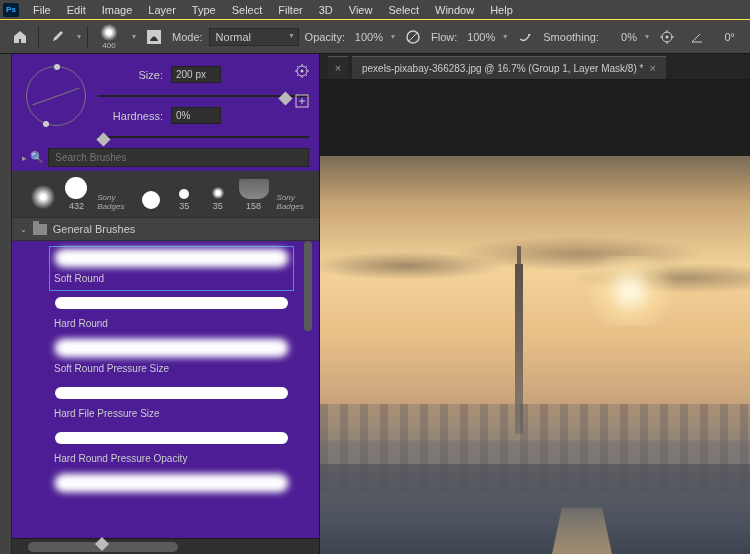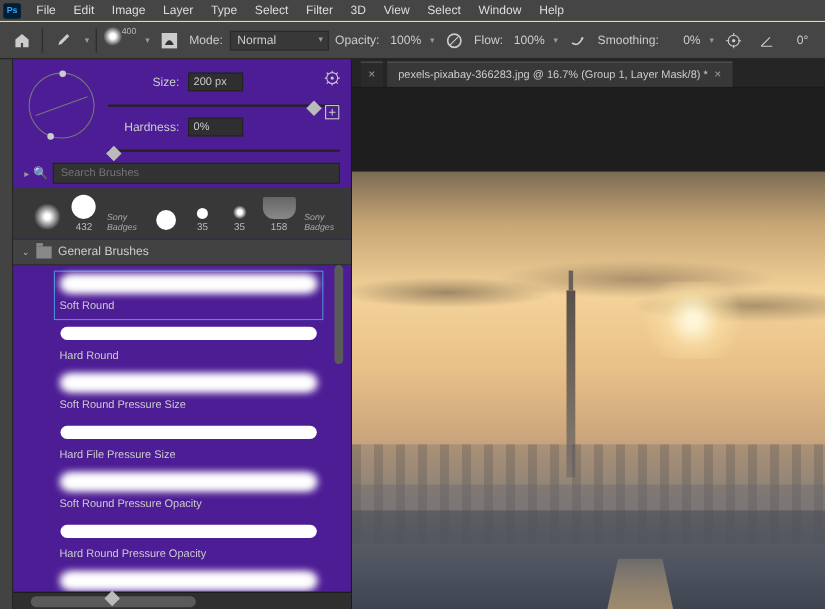--- a/index.html
+++ b/index.html
@@ -3,21 +3,21 @@
 <meta charset="utf-8">
 <style>
   * { margin:0; padding:0; box-sizing:border-box; font-family:"Segoe UI",Tahoma,sans-serif; }
   body { background:#323232; color:#ccc; font-size:11px; width:750px; height:554px; overflow:hidden; position:relative; }
   .menubar { background:#454545; height:20px; display:flex; align-items:center; padding-left:3px; gap:2px; border-bottom:1px solid #fde047; }
   .ps-logo { width:16px; height:14px; background:#001e36; color:#31a8ff; font-size:8px; font-weight:bold; display:flex; align-items:center; justify-content:center; border-radius:2px; margin-right:5px;}
   .menu-item { padding:2px 7px; font-size:11px; color:#ddd; cursor:default; }
   .optionsbar { background:#454545; height:34px; display:flex; align-items:center; padding:0 8px; gap:6px; border-bottom:1px solid #1a1a1a; }
   .opt-btn { width:24px; height:24px; display:flex; align-items:center; justify-content:center; color:#ccc; }
   .opt-sep { width:1px; height:22px; background:#2a2a2a; }
-  .brush-prev { width:30px; height:26px; display:flex; justify-content:center; }
+  .brush-prev { width:30px; height:26px; display:flex; flex-direction:column; align-items:center; justify-content:center; }
   .brush-dot-big { width:18px; height:18px; background:radial-gradient(circle,#fff 20%,rgba(255,255,255,0) 70%); border-radius:50%; }
   .brush-sz { font-size:8px; color:#bbb; }
   .opt-label { font-size:11px; color:#ccc; }
   .opt-select { background:#383838; border:1px solid #2a2a2a; color:#ccc; font-size:11px; padding:2px 18px 2px 6px; min-width:90px; position:relative; }
   .opt-num { color:#ccc; font-size:11px; min-width:32px; text-align:right; }
   .chev { font-size:8px; color:#999; margin-left:2px; }
   .main { display:flex; height:calc(100% - 54px); }
   .toolstrip { width:12px; background:#434343; border-right:1px solid #222;}
   .brush-panel { width:308px; background:#4c1d95; display:flex; flex-direction:column; border-right:1px solid #1a1a1a; }
   .bp-top { padding:12px 10px 8px 10px; display:flex; gap:12px; position:relative; }
@@ -264,24 +264,20 @@
       </div>
       <div class="brush-entry">
         <div class="stroke stroke-soft"></div>
         <div class="bname">Soft Round Pressure Size</div>
       </div>
       <div class="brush-entry">
         <div class="stroke stroke-hard"></div>
         <div class="bname">Hard File Pressure Size</div>
       </div>
       <div class="brush-entry">
-        <div class="stroke stroke-soft"></div>
-        <div class="bname">Soft Round Pressure Opacity</div>
-      </div>
-      <div class="brush-entry">
         <div class="stroke stroke-hard"></div>
         <div class="bname">Hard Round Pressure Opacity</div>
       </div>
       <div class="brush-entry">
         <div class="stroke stroke-soft"></div>
       </div>
       <div class="scroll-ind">
           <div class="scroll-thumb"></div>
         </div>
     </div>

